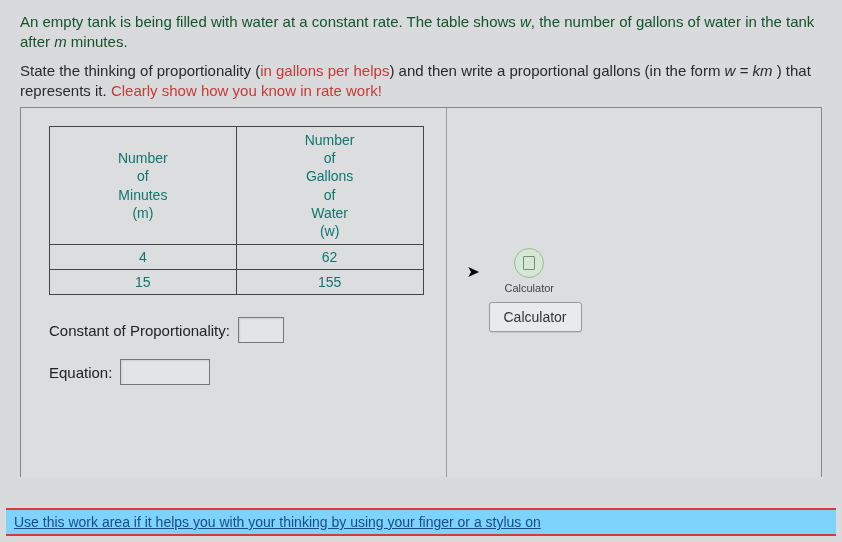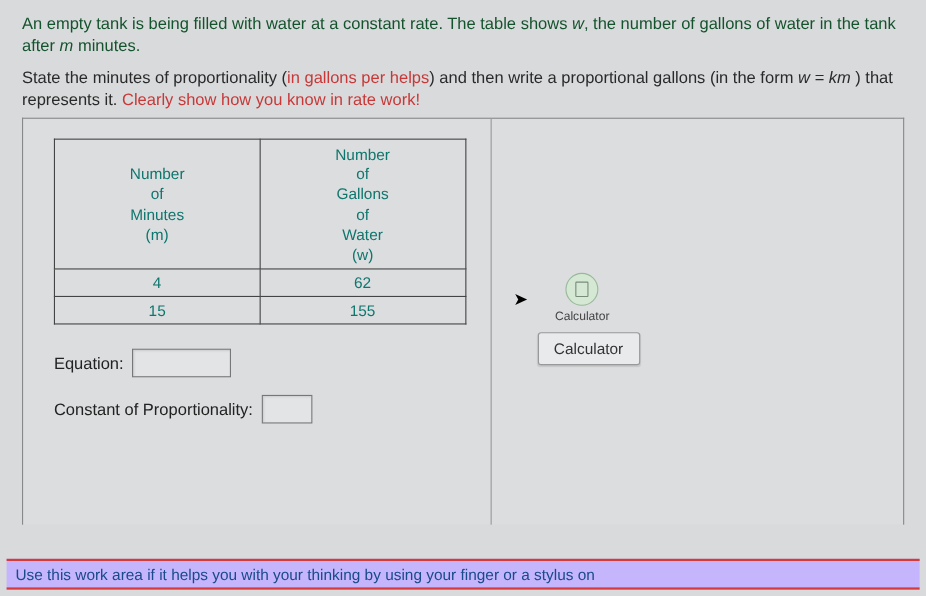--- a/index.html
+++ b/index.html
@@ -121,39 +121,40 @@
       border-radius: 3px;
       font-size: 14px;
       color: #333;
       box-shadow: 0 1px 1px rgba(0,0,0,0.1);
     }
     .hint-bar {
       position: absolute;
       left: 6px;
       bottom: 6px;
       right: 6px;
-      background: #c4b5fd;
+      background: #7dd3fc;
       border-top: 2px solid #d63a3a;
       border-bottom: 2px solid #d63a3a;
       padding: 4px 8px;
       font-size: 14px;
       color: #1a4a8a;
+      text-decoration: underline;
     }
     .hint-bar span { color: #1a4a8a; }
     .th-inner { white-space: pre-line; line-height: 1.3; }
   </style>
 </head>
 <body>
 
 <div class="content">
   <p class="problem-text">
     <span>An empty tank is being filled with water at a constant rate. The table shows </span><em>w</em><span>, the number of gallons of water in the tank after </span><em>m</em><span> minutes.</span>
   </p>
   <p class="instructions">
-    <span>State the minutes of proportionality (</span><span class="red">in gallons per helps</span><span>) and then write a proportional gallons (in the form  </span><em>w = km</em><span> ) that represents it. </span><span class="red">Clearly show how you know in rate work!</span>
+    <span>State the thinking of proportionality (</span><span class="red">in gallons per helps</span><span>) and then write a proportional gallons (in the form  </span><em>w = km</em><span> ) that represents it. </span><span class="red">Clearly show how you know in rate work!</span>
   </p>
 
   <div class="main-area">
     <div class="left-pane">
       <table>
         <thead>
           <tr>
             <th>
                 <div class="th-inner">Number
 of
@@ -176,27 +177,27 @@
             <td>62</td>
           </tr>
           <tr>
             <td>15</td>
             <td>155</td>
           </tr>
         </tbody>
       </table>
 
       <div class="form-row">
+        <span>Constant of Proportionality:</span>
+        <span class="input-box"></span>
+      </div>
+
+      <div class="form-row">
         <span>Equation:</span>
         <span class="input-box wide"></span>
-      </div>
-
-      <div class="form-row">
-        <span>Constant of Proportionality:</span>
-        <span class="input-box"></span>
       </div>
     </div>
 
     <div class="right-pane">
       <div class="cursor">➤</div>
       <div class="calc-icon-wrap">
         <div class="calc-icon">
           <div class="calc-icon-inner"></div>
         </div>
         <div class="calc-icon-label">Calculator</div>

